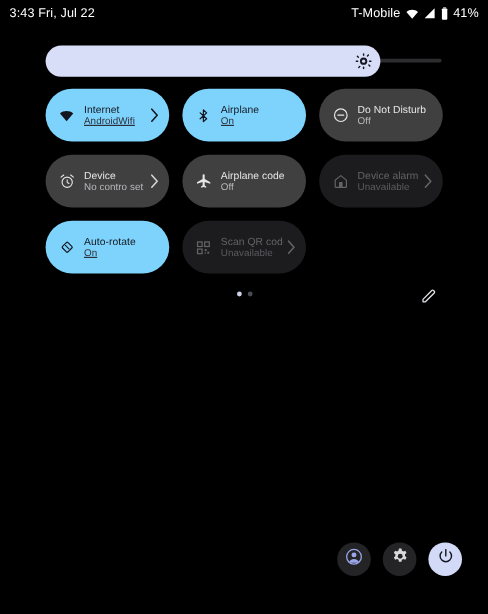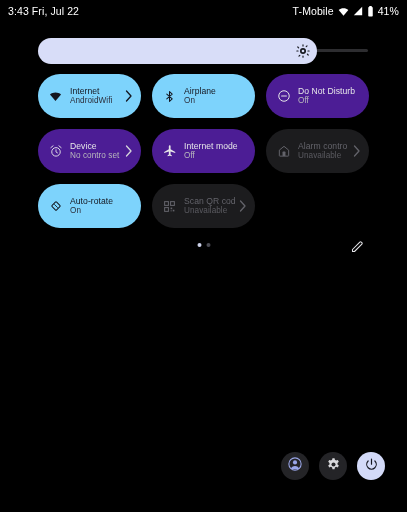--- a/index.html
+++ b/index.html
@@ -79,21 +79,21 @@
     top: 74px;
     width: 331px;
     display: grid;
     grid-template-columns: repeat(3, 103px);
     grid-gap: 11px 11px;
   }
   .tile {
     position: relative;
     height: 44px;
     border-radius: 22px;
-    background: #4c1d95;
+    background: #404040;
     display: flex;
     align-items: center;
     padding: 0 8px 0 10px;
     box-sizing: border-box;
     overflow: hidden;
   }
   .tile.active {
     background: #7dd3fc;
   }
   .tile.disabled { background: #1c1c1e; }
@@ -122,21 +122,21 @@
     letter-spacing: 0.05px;
   }
   .tile-sub {
     font-size: 8.2px;
     color: #b9b9bd;
     white-space: nowrap;
     overflow: hidden;
     letter-spacing: 0.05px;
   }
   .tile.active .tile-title { color: #14161f; }
-  .tile.active .tile-sub { color: #2c2f3c; }
+  .tile.active .tile-sub { color: #2c2f3c; text-decoration: underline; }
   .tile.disabled .tile-title { color: #63636a; }
   .tile.disabled .tile-sub { color: #5a5a60; }
   .tile-chevron {
     flex: 0 0 auto;
     width: 9px;
     height: 14px;
     margin-left: 2px;
     display: flex;
     align-items: center;
     justify-content: center;
@@ -304,34 +304,34 @@
     </span>
   </div>
 
   <div class="tile">
     <span class="tile-icon">
       <svg width="14" height="14" viewBox="0 0 24 24">
           <path fill="#e6e6e8" d="M21 15.5v-2l-8-4.6V3.6c0-.9-.7-1.6-1.5-1.6S10 2.7 10 3.6v5.3l-8 4.6v2l8-2.5v5.1l-2.2 1.5v1.6l3.7-1 3.7 1v-1.6L13 18.1V13l8 2.5z"></path>
         </svg>
     </span>
     <span class="tile-text">
-      <span class="tile-title">Internet mode</span>
+      <span class="tile-title">Airplane code</span>
       <span class="tile-sub">Off</span>
     </span>
   </div>
 
   <div class="tile disabled">
     <span class="tile-icon">
       <svg width="14" height="14" viewBox="0 0 24 24">
         <path d="M4 10.5 12 4l8 6.5V20a.8.8 0 0 1-.8.8H4.8A.8.8 0 0 1 4 20v-9.5z" fill="none" stroke="#63636a" stroke-width="1.7" stroke-linejoin="round"></path>
         <rect x="9.5" y="13" width="5" height="7.5" rx="1" fill="#63636a"></rect>
       </svg>
     </span>
     <span class="tile-text">
-      <span class="tile-title">Alarm contro</span>
+      <span class="tile-title">Device alarm</span>
       <span class="tile-sub">Unavailable</span>
     </span>
     <span class="tile-chevron">
       <svg width="8" height="12" viewBox="0 0 8 12">
           <path d="M1.5 1 6 6l-4.5 5" stroke="#63636a" stroke-width="1.3" fill="none" stroke-linecap="round" stroke-linejoin="round"></path>
         </svg>
     </span>
   </div>
 
   <div class="tile active">

